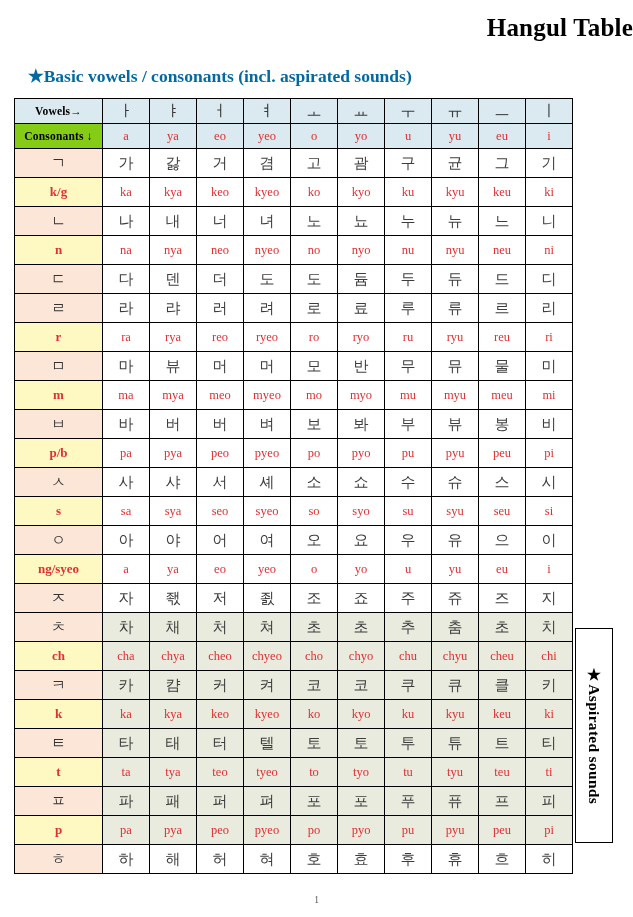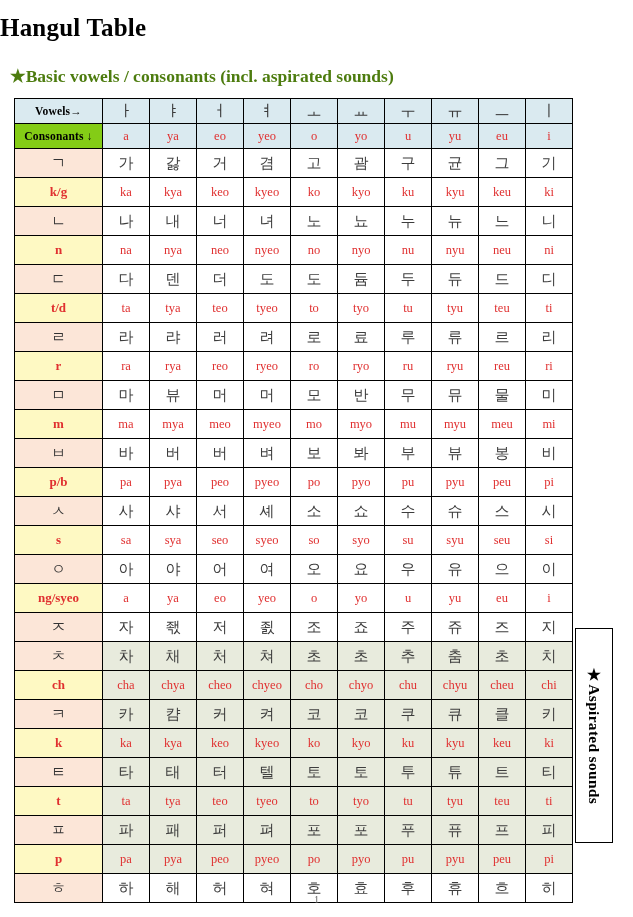--- a/index.html
+++ b/index.html
@@ -8,33 +8,33 @@
   }
   body {
     width: 633px;
     height: 917px;
     background: #ffffff;
     font-family: "Liberation Serif", serif;
     position: relative;
     overflow: hidden;
   }
   #page-title {
-    text-align: left;
+    text-align: right;
     font-size: 25px;
     font-weight: bold;
     color: #000000;
     letter-spacing: 0.2px;
     margin: 14px 0 0 0;
     font-family: "Liberation Serif", serif;
   }
   #section-heading {
     font-size: 17.5px;
     font-weight: bold;
-    color: #4d7c0f;
-    margin: 24px 0 0 10px;
+    color: #0369a1;
+    margin: 24px 0 0 28px;
     font-family: "Liberation Serif", serif;
     white-space: nowrap;
   }
   .table-wrap {
     position: absolute;
     left: 14px;
     top: 98px;
     width: 558px;
   }
   table.hangul {
@@ -265,33 +265,20 @@
           <td class="syl-jamo">덴</td>
           <td class="syl-jamo">더</td>
           <td class="syl-jamo">도</td>
           <td class="syl-jamo">도</td>
           <td class="syl-jamo">듐</td>
           <td class="syl-jamo">두</td>
           <td class="syl-jamo">듀</td>
           <td class="syl-jamo">드</td>
           <td class="syl-jamo">디</td>
         </tr>
-        <tr>
-          <td class="cons-rom">t/d</td>
-          <td class="syl-rom">ta</td>
-          <td class="syl-rom">tya</td>
-          <td class="syl-rom">teo</td>
-          <td class="syl-rom">tyeo</td>
-          <td class="syl-rom">to</td>
-          <td class="syl-rom">tyo</td>
-          <td class="syl-rom">tu</td>
-          <td class="syl-rom">tyu</td>
-          <td class="syl-rom">teu</td>
-          <td class="syl-rom">ti</td>
-        </tr>
         <tr class="grp-top">
           <td class="cons-jamo">ㄹ</td>
           <td class="syl-jamo">라</td>
           <td class="syl-jamo">랴</td>
           <td class="syl-jamo">러</td>
           <td class="syl-jamo">려</td>
           <td class="syl-jamo">로</td>
           <td class="syl-jamo">료</td>
           <td class="syl-jamo">루</td>
           <td class="syl-jamo">류</td>

